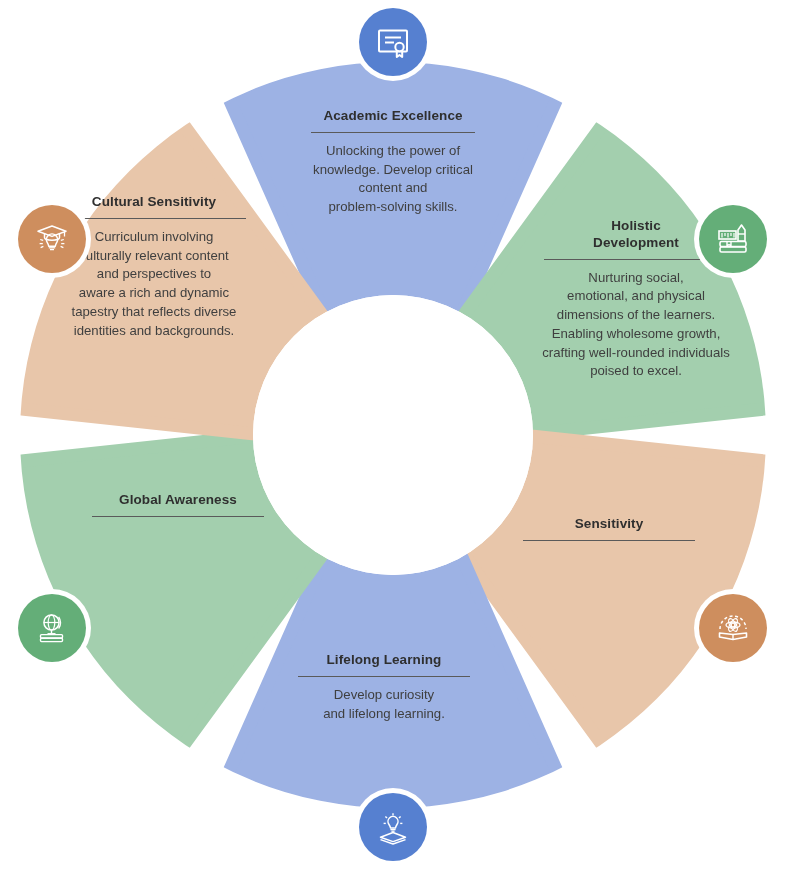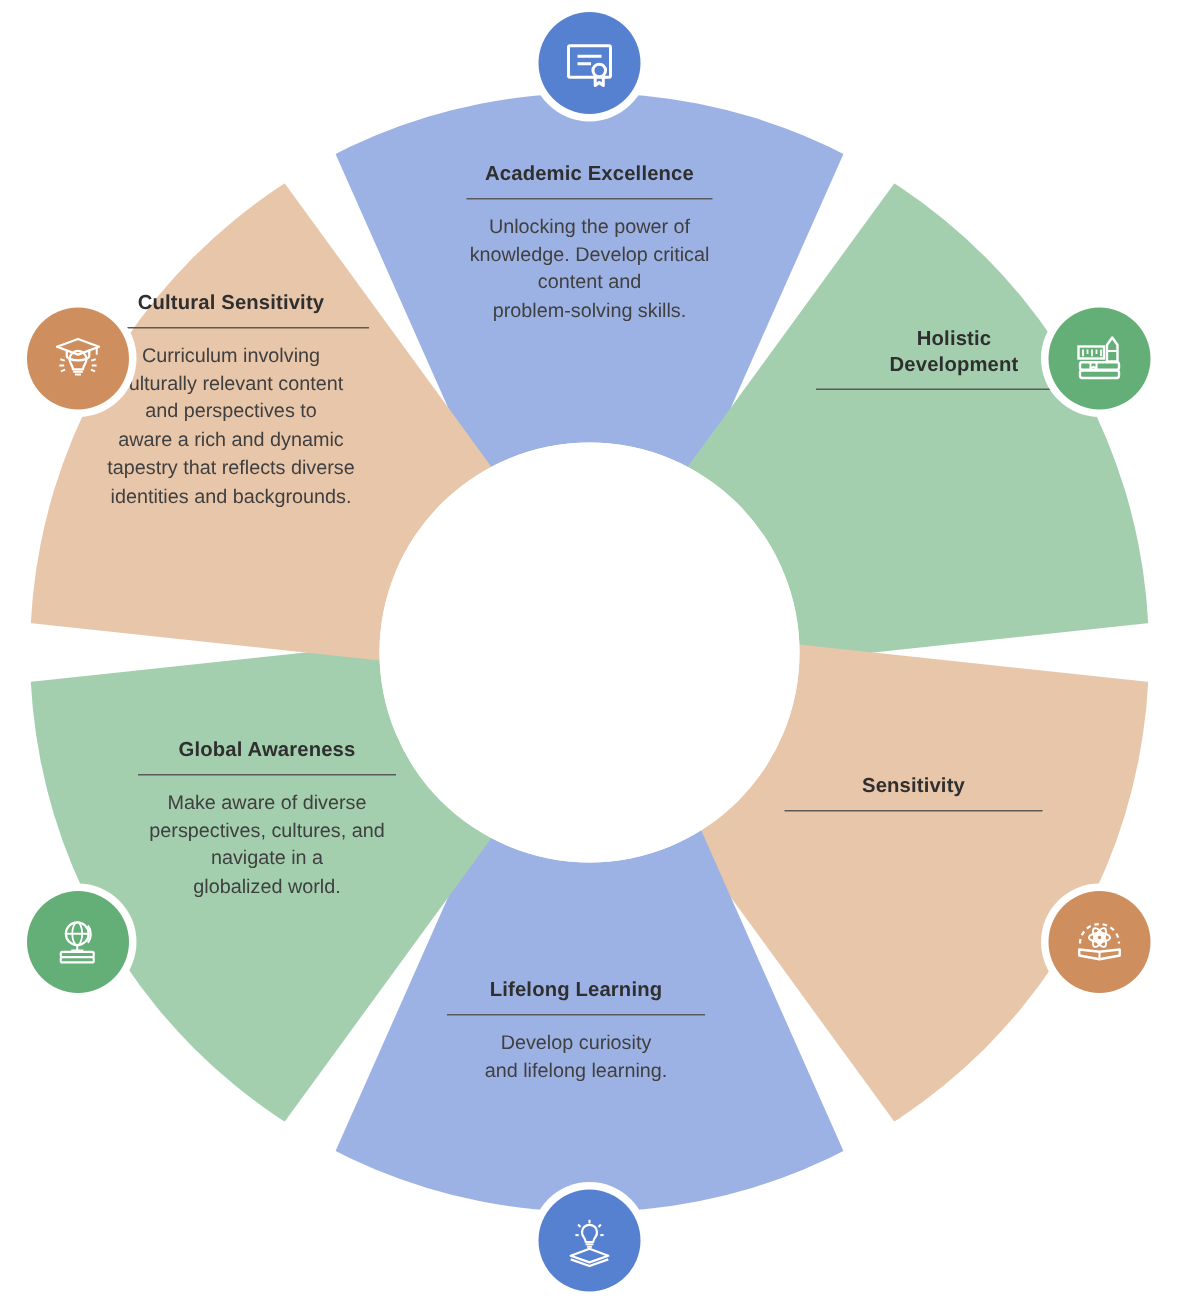--- a/index.html
+++ b/index.html
@@ -58,41 +58,43 @@
     <div class="seg-body">Unlocking the power of
 knowledge. Develop critical
 content and
 problem-solving skills.</div>
   </div>
 
   <div class="seg-text" id="t-holistic" style="left: 494px; top: 190px; width: 284px; z-index: 5; position: absolute; margin-top: 28px;">
     <div class="seg-title">Holistic
 Development</div>
     <div class="seg-rule" style="width:184px;"></div>
+    <div class="seg-body">Nurturing social,
+emotional, and physical
+dimensions of the learners.
+Enabling wholesome growth,
+crafting well-rounded individuals
+poised to excel.</div>
   </div>
 
   <div class="seg-text" id="t-inclusivity" style="left: 489px; top: 516px; width: 240px; z-index: 5; position: absolute;">
     <div class="seg-title">Sensitivity</div>
     <div class="seg-rule" style="width:172px;"></div>
   </div>
 
   <div class="seg-text" id="t-lifelong" style="left: 244px; top: 652px; width: 280px; z-index: 5; position: absolute;">
     <div class="seg-title">Lifelong Learning</div>
     <div class="seg-rule" style="width:172px;"></div>
     <div class="seg-body">Develop curiosity
 and lifelong learning.</div>
   </div>
 
   <div class="seg-text" id="t-global" style="left: 58px; top: 492px; width: 240px; z-index: 5; position: absolute;">
     <div class="seg-title">Global Awareness</div>
     <div class="seg-rule" style="width:172px;"></div>
-    <div class="seg-body">Make aware of diverse
-perspectives, cultures, and
-navigate in a
-globalized world.</div>
   </div>
 
   <div class="seg-text" id="t-cultural" style="left: 12px; top: 194px; width: 284px; z-index: 5; position: absolute;">
     <div class="seg-title">Cultural Sensitivity</div>
     <div class="seg-rule" style="width:184px;"></div>
     <div class="seg-body">Curriculum involving
 culturally relevant content
 and perspectives to
 aware a rich and dynamic
 tapestry that reflects diverse

